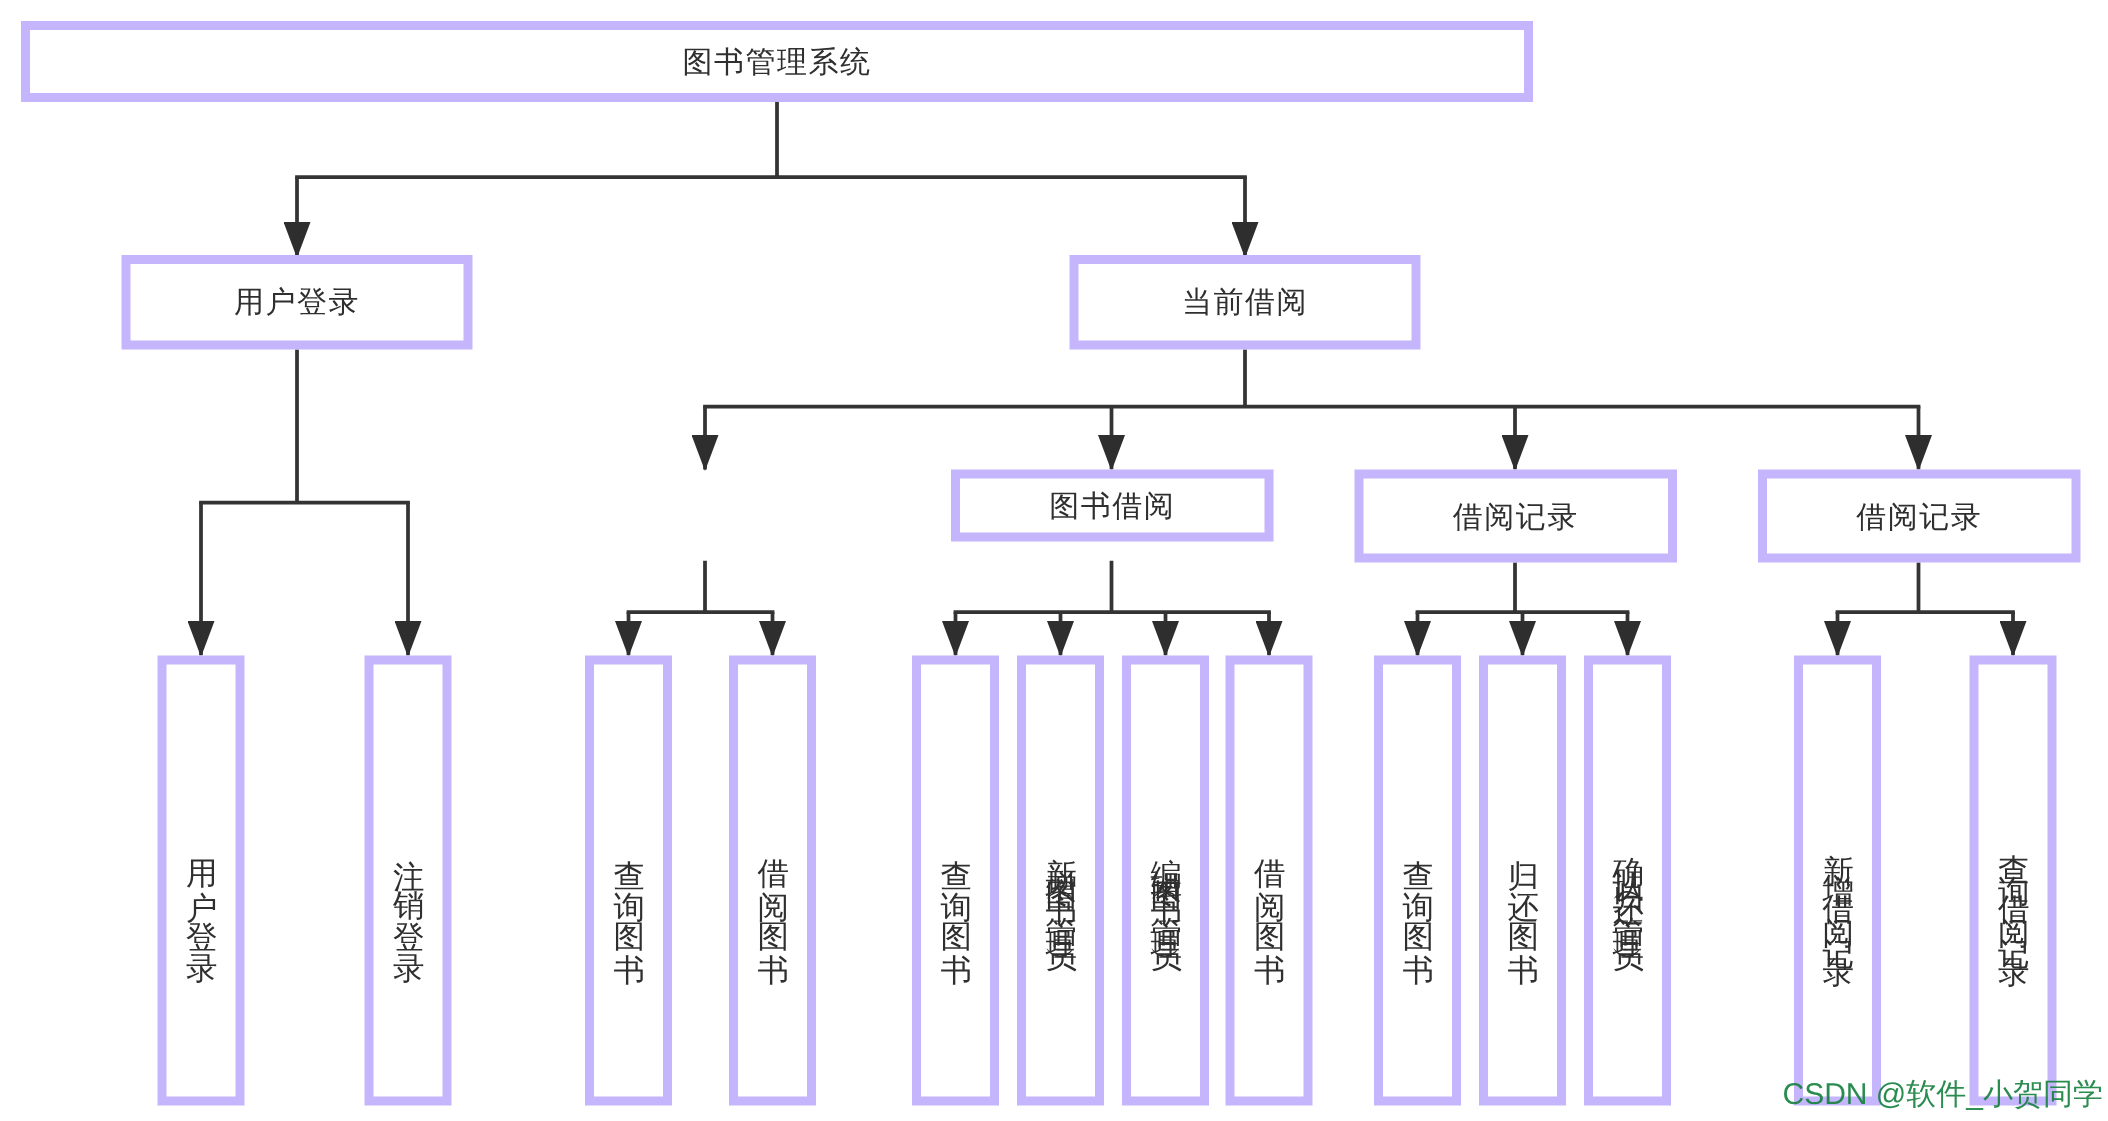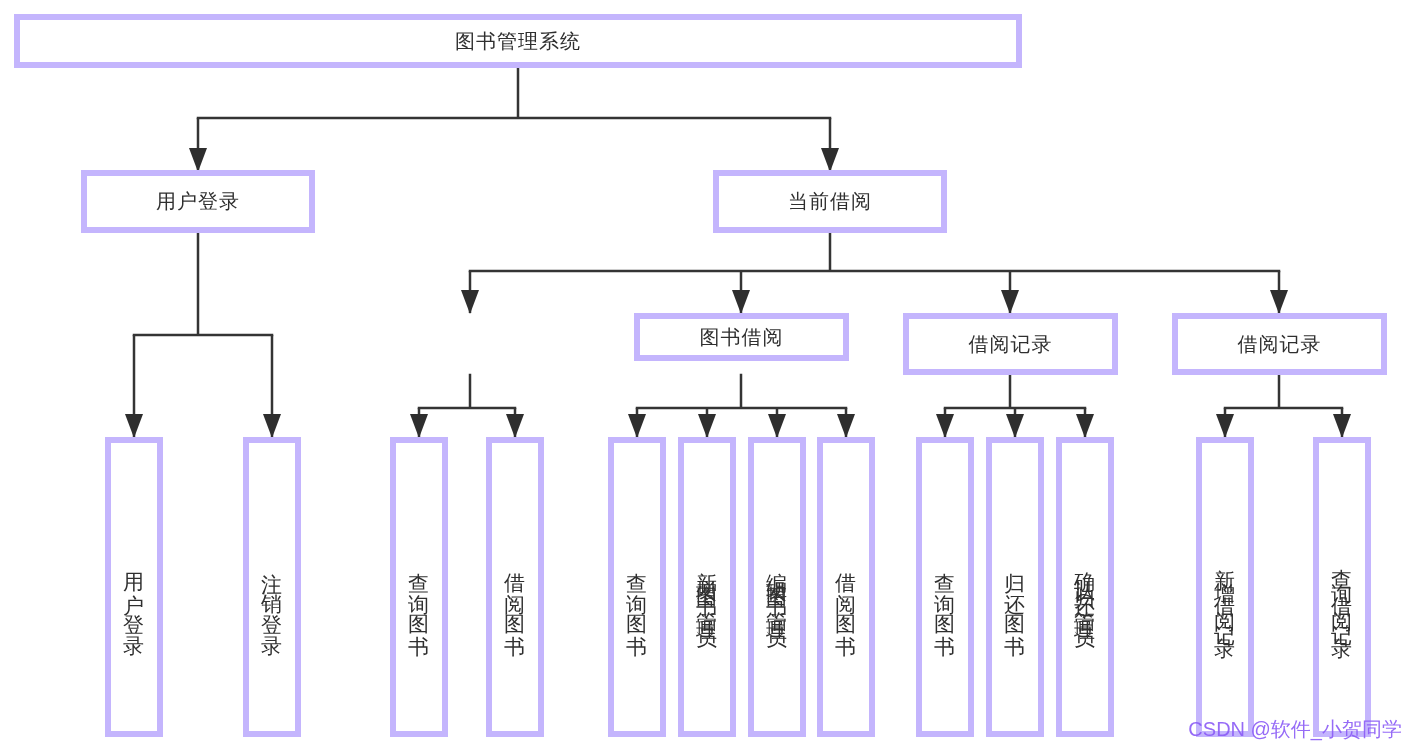--- a/index.html
+++ b/index.html
@@ -38,21 +38,21 @@
     line-height: 1;
   }
   .sp-wide span   { letter-spacing: 21px; margin-bottom: -21px; }
   .sp-mid span    { letter-spacing: 14px; margin-bottom: -14px; }
   .sp-narrow span { letter-spacing: 8px;  margin-bottom: -8px;  }
   .watermark {
     position: absolute;
     right: 3px;
     bottom: 4px;
     font-size: 20px;
-    color: #8b5cf6;
+    color: #15803d;
     opacity: 0.9;
     white-space: nowrap;
     z-index: 5;
   }
 </style>
 </head>
 <body>
 
 <div class="canvas">
 

